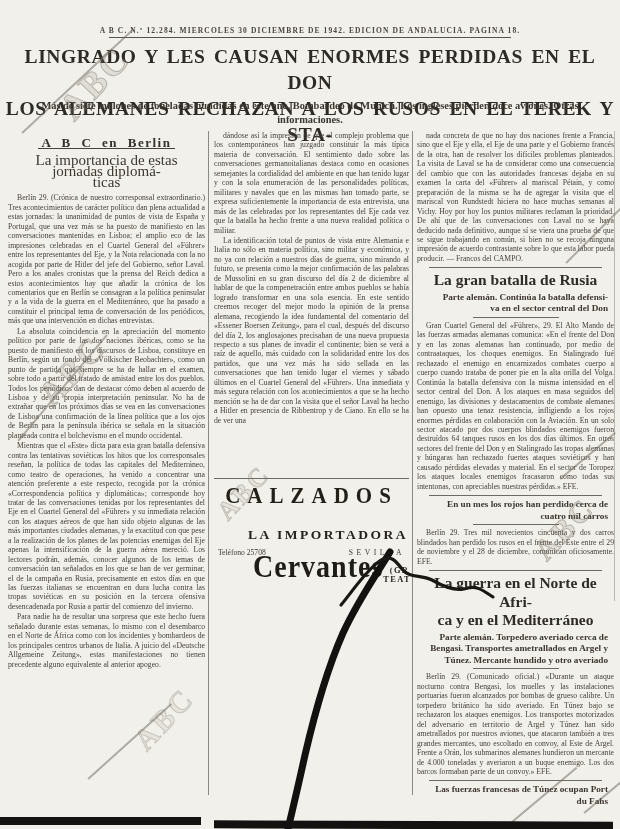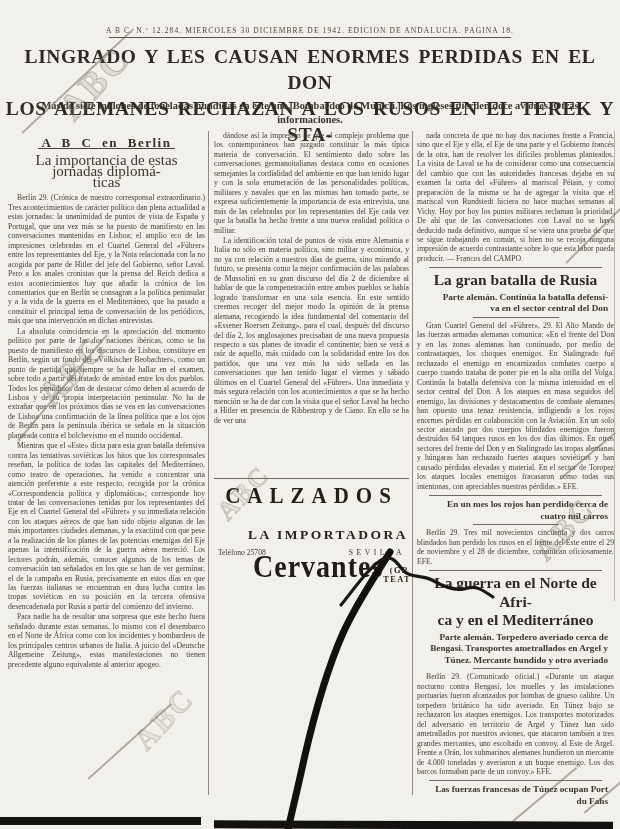--- a/index.html
+++ b/index.html
@@ -5,21 +5,21 @@
   html,body{margin:0;padding:0;background:#d8d5cf;}
   .page{
     position:relative;width:620px;height:829px;overflow:hidden;
     background:#f2f0ea;
     font-family:"Liberation Serif","DejaVu Serif",serif;
     color:#45403a;
   }
   
   .masthead{
     position:absolute;top:26px;left:0;width:100%;text-align:center;
-    font-size:7.5px;font-weight:normal;letter-spacing:1.1px;color:#4b463f;
+    font-size:7.5px;font-weight:bold;letter-spacing:1.1px;color:#4b463f;
   }
   .masthead::after{content:"";display:block;width:402px;margin:2px auto 0;
     border-top:1.5px solid #57524b;}
   
   .headline{
     position:absolute;top:44px;left:0;width:100%;text-align:center;
     font-size:19.5px;line-height:26px;font-weight:bold;letter-spacing:.6px;
     word-spacing:3px;color:#2e2b26;
   }
   .subheadline{

